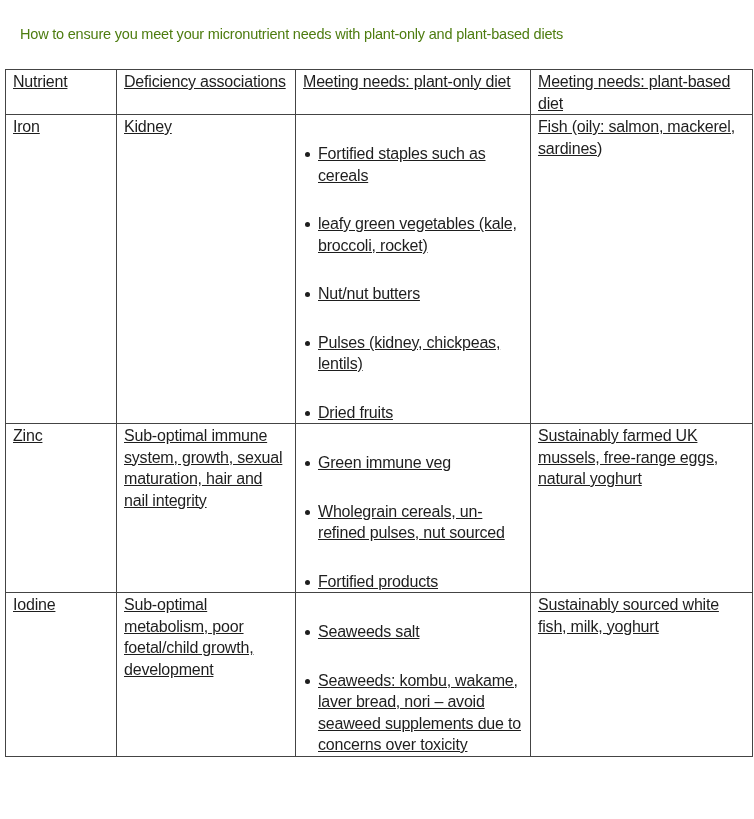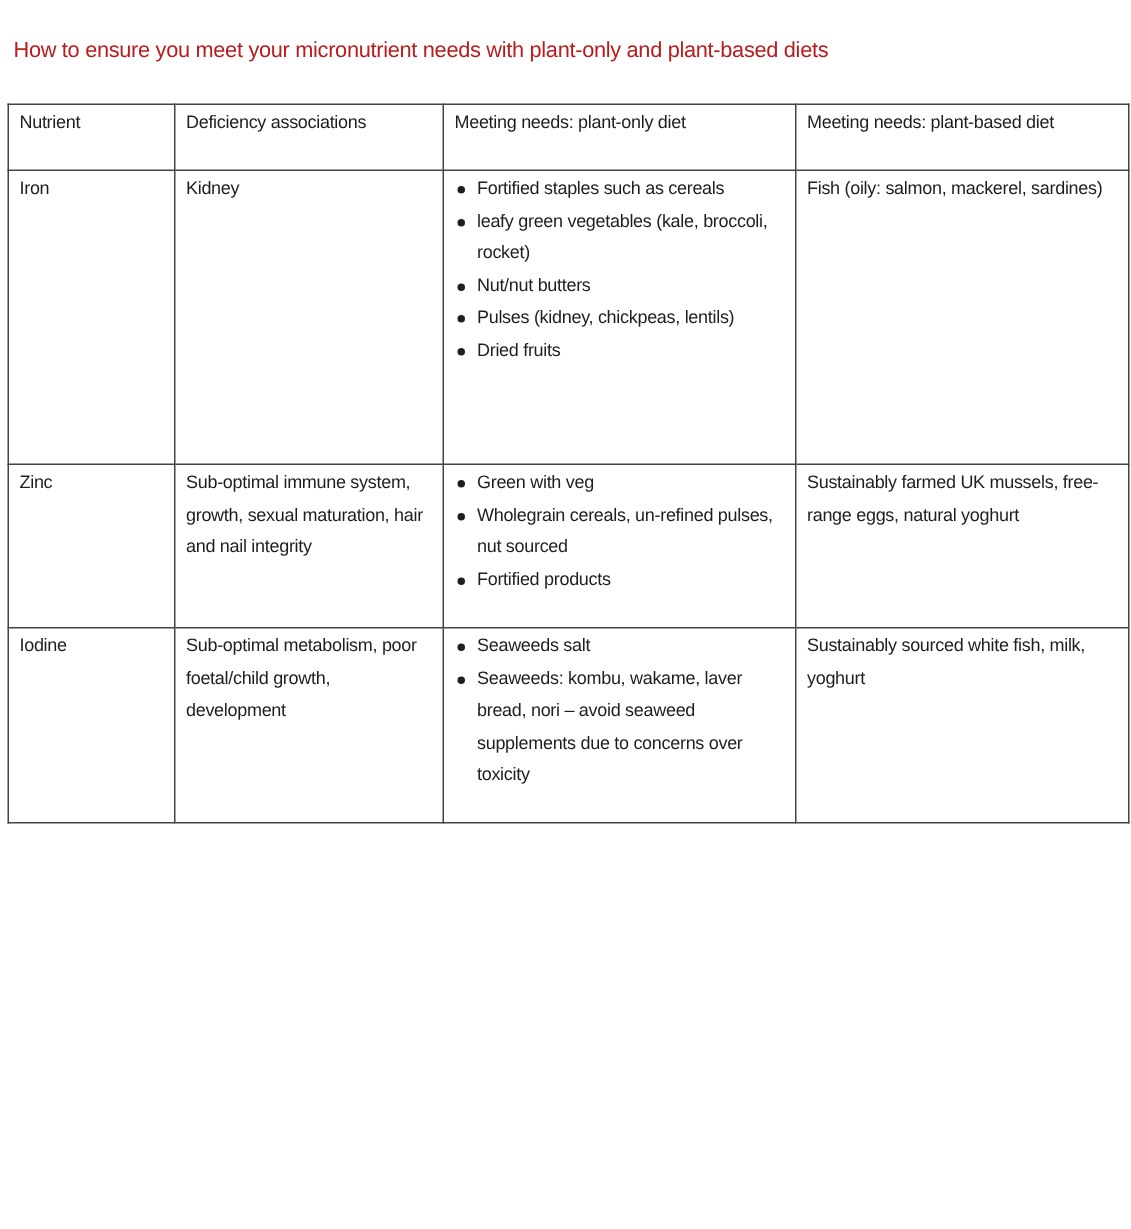--- a/index.html
+++ b/index.html
@@ -10,36 +10,37 @@
     body {
       width: 754px;
       height: 819px;
       position: relative;
       overflow: hidden;
       font-family: "Liberation Sans", "DejaVu Sans", sans-serif;
       color: #1e1e1e;
     }
     .doc-title {
       position: absolute;
-      left: 9px;
+      left: 20px;
       top: 26px;
       font-size: 14.5px;
       letter-spacing: -0.2px;
-      color: #b91c1c;
+      color: #4d7c0f;
       white-space: nowrap;
     }
     table.nutrient-table {
       position: absolute;
       left: 5px;
       top: 69px;
       width: 747px;
       border-collapse: collapse;
       table-layout: fixed;
-      font-size: 12px;
+      font-size: 16px;
       line-height: 21.5px;
+      text-decoration: underline;
     }
     table.nutrient-table td, table.nutrient-table th {
       border: 1.5px solid #444444;
       vertical-align: top;
       text-align: left;
       font-weight: normal;
       padding: 1px 6px 0 7px;
       letter-spacing: -0.2px;
     }
     col.c1 { width: 111px; }
@@ -53,20 +54,21 @@
     tr.row-iodine { height: 130px; }
     tr.row-omega { height: 133px; }
     ul.bullets {
       list-style: none;
       margin: 0;
       padding: 0;
     }
     ul.bullets li {
       position: relative;
       padding-left: 15px;
+      margin-top: 27px;
     }
     ul.bullets li::before {
       content: "";
       position: absolute;
       left: 2px;
       top: 9px;
       width: 5px;
       height: 5px;
       border-radius: 50%;
       background: #1e1e1e;
@@ -105,21 +107,21 @@
       </ul>
     </td>
     <td>Fish (oily: salmon, mackerel, sardines)</td>
   </tr>
 
   <tr class="row-zinc">
     <td>Zinc</td>
     <td>Sub-optimal immune system, growth, sexual maturation, hair and nail integrity</td>
     <td>
       <ul class="bullets">
-        <li>Green with veg</li>
+        <li>Green immune veg</li>
         <li>Wholegrain cereals, un-refined pulses, nut sourced</li>
         <li>Fortified products</li>
       </ul>
     </td>
     <td>Sustainably farmed UK mussels, free-range eggs, natural yoghurt</td>
   </tr>
 
 
   <tr class="row-iodine">
     <td>Iodine</td>

